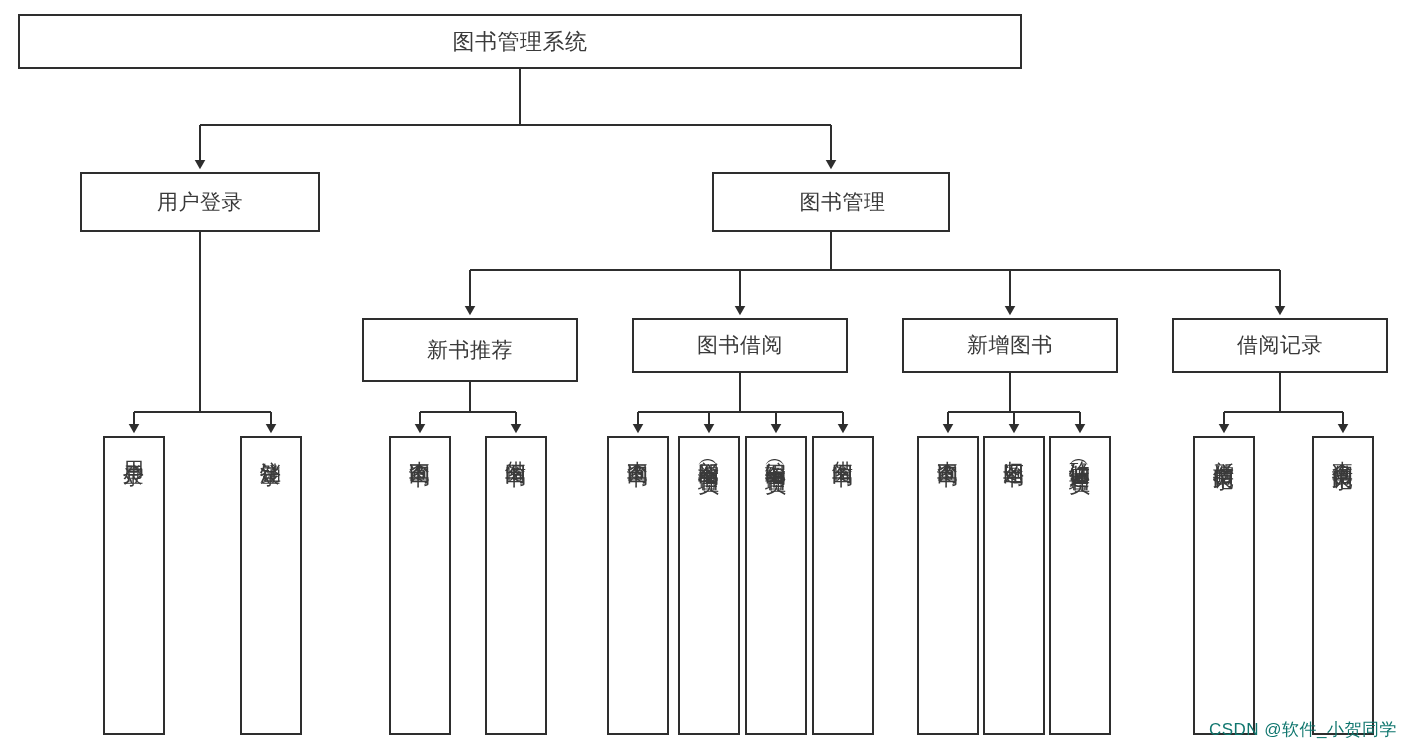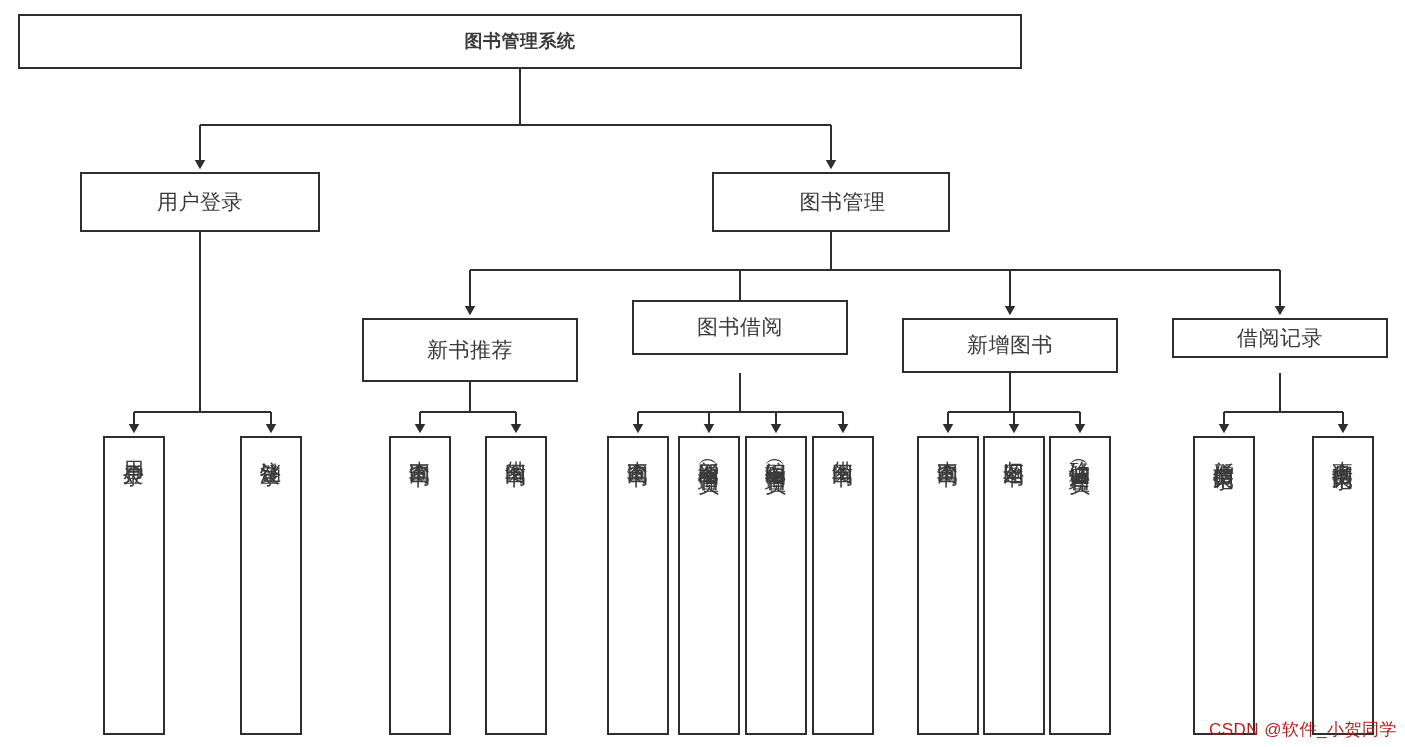--- a/index.html
+++ b/index.html
@@ -39,41 +39,40 @@
   .node .label {
     display: block;
     text-align: center;
     white-space: nowrap;
   }
   .node.horiz .label {
     font-size: 21px;
     letter-spacing: 0.5px;
   }
   .node.root .label {
-    font-size: 18px;
-    font-weight: bold;
+    font-size: 22px;
   }
   .node.vert {
     align-items: flex-start;
     padding-top: 6px;
   }
   .node.vert .label {
     writing-mode: vertical-rl;
     text-orientation: upright;
     font-size: 21px;
     letter-spacing: 2px;
     line-height: 1;
     margin: 0 auto;
   }
   .watermark {
     position: absolute;
     right: 8px;
     bottom: 6px;
     font-size: 17px;
-    color: #b91c1c;
+    color: #0f766e;
     letter-spacing: 0.5px;
     white-space: nowrap;
     user-select: none;
   }
 </style>
 </head>
 <body>
 
 <div id="canvas">
 
@@ -126,27 +125,27 @@
       </div>
       <div class="node horiz" style="left: 80px; top: 172px; width: 240px; height: 60px;">
         <span class="label">用户登录</span>
       </div>
       <div class="node horiz" style="left: 712px; top: 172px; width: 238px; height: 60px; padding-left: 23px;">
         <span class="label">图书管理</span>
       </div>
       <div class="node horiz" style="left: 362px; top: 318px; width: 216px; height: 64px;">
         <span class="label">新书推荐</span>
       </div>
-      <div class="node horiz" style="left: 632px; top: 300px; width: 216px; height: 55px;">
+      <div class="node horiz" style="left: 632px; top: 318px; width: 216px; height: 55px;">
         <span class="label">图书借阅</span>
       </div>
       <div class="node horiz" style="left: 902px; top: 318px; width: 216px; height: 55px;">
         <span class="label">新增图书</span>
       </div>
-      <div class="node horiz" style="left: 1172px; top: 318px; width: 216px; height: 40px;">
+      <div class="node horiz" style="left: 1172px; top: 318px; width: 216px; height: 55px;">
         <span class="label">借阅记录</span>
       </div>
       <div class="node vert" style="left: 103px; top: 436px; width: 62px; height: 299px;">
         <span class="label">用户登录</span>
       </div>
       <div class="node vert" style="left: 240px; top: 436px; width: 62px; height: 299px;">
         <span class="label">注销登录</span>
       </div>
       <div class="node vert" style="left: 389px; top: 436px; width: 62px; height: 299px;">
         <span class="label">查询图书</span>

